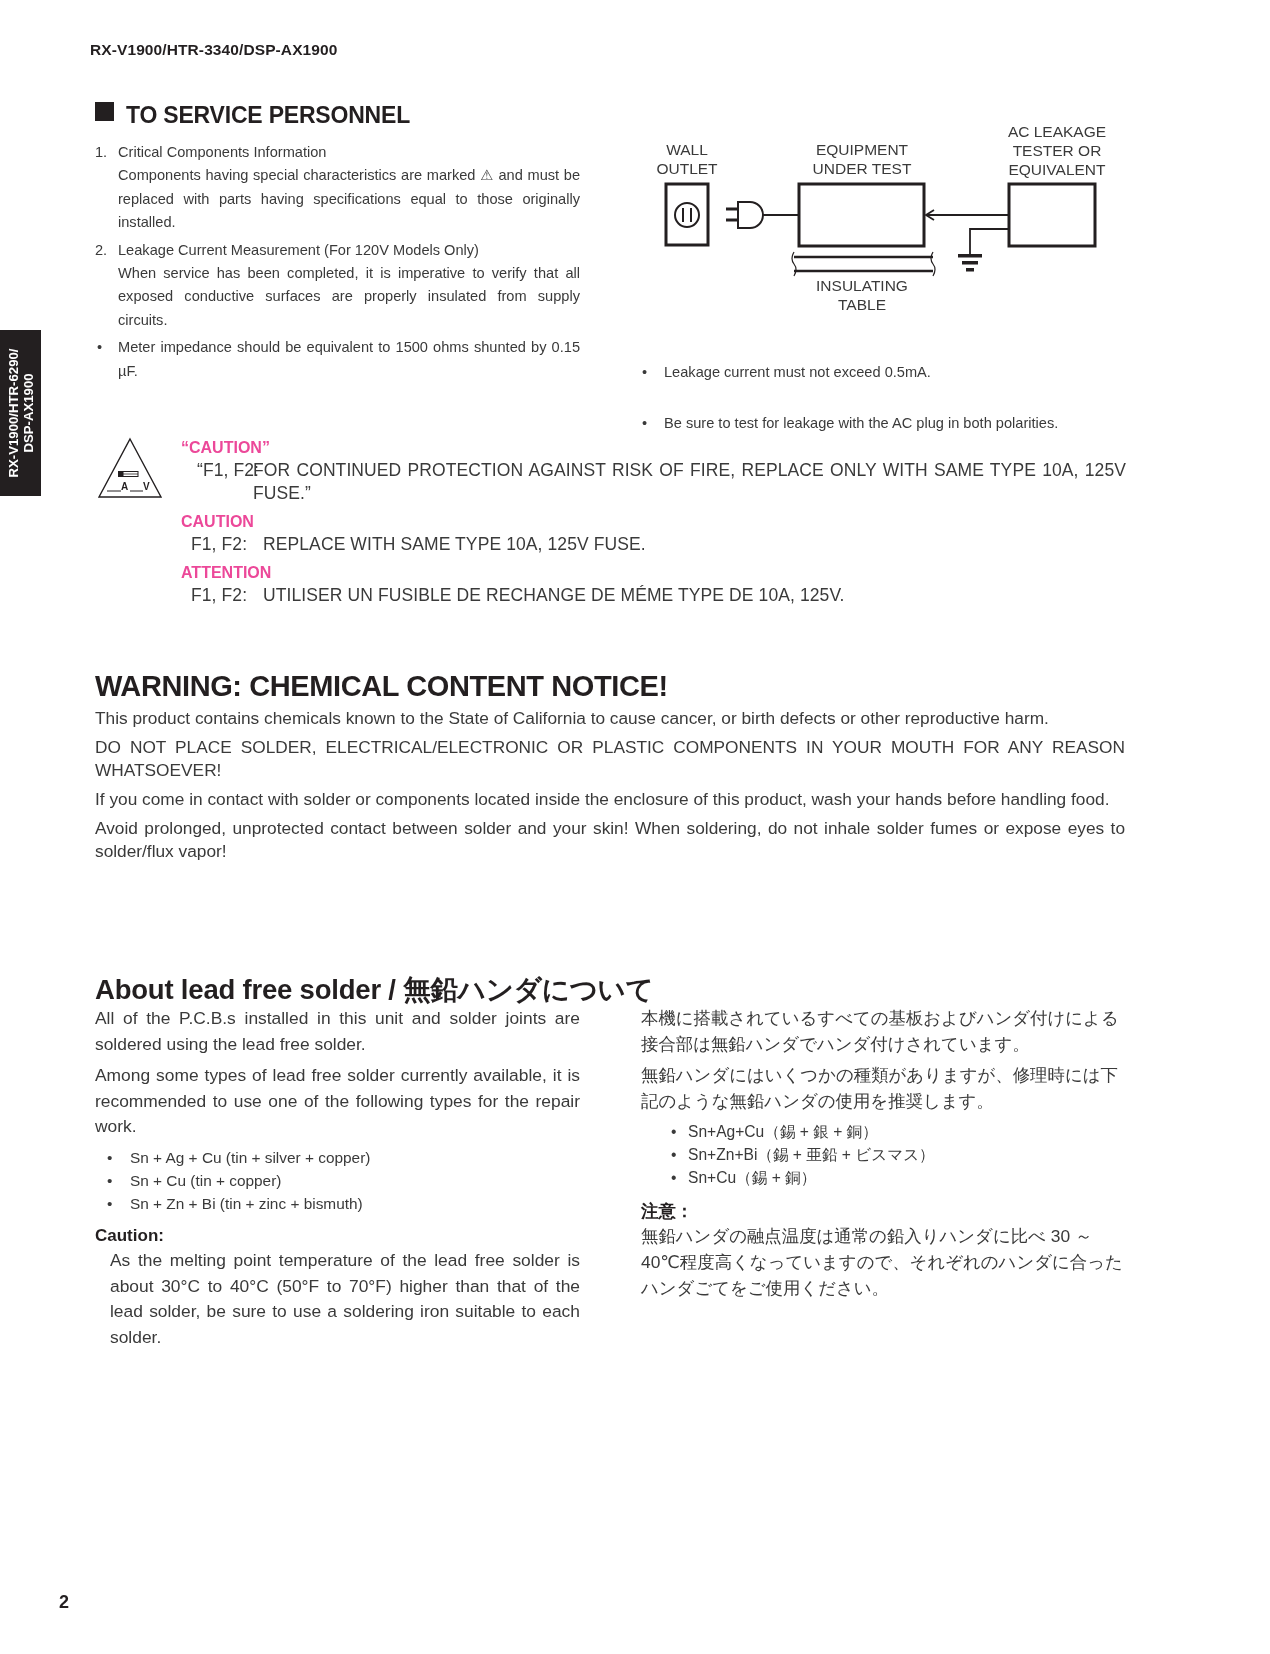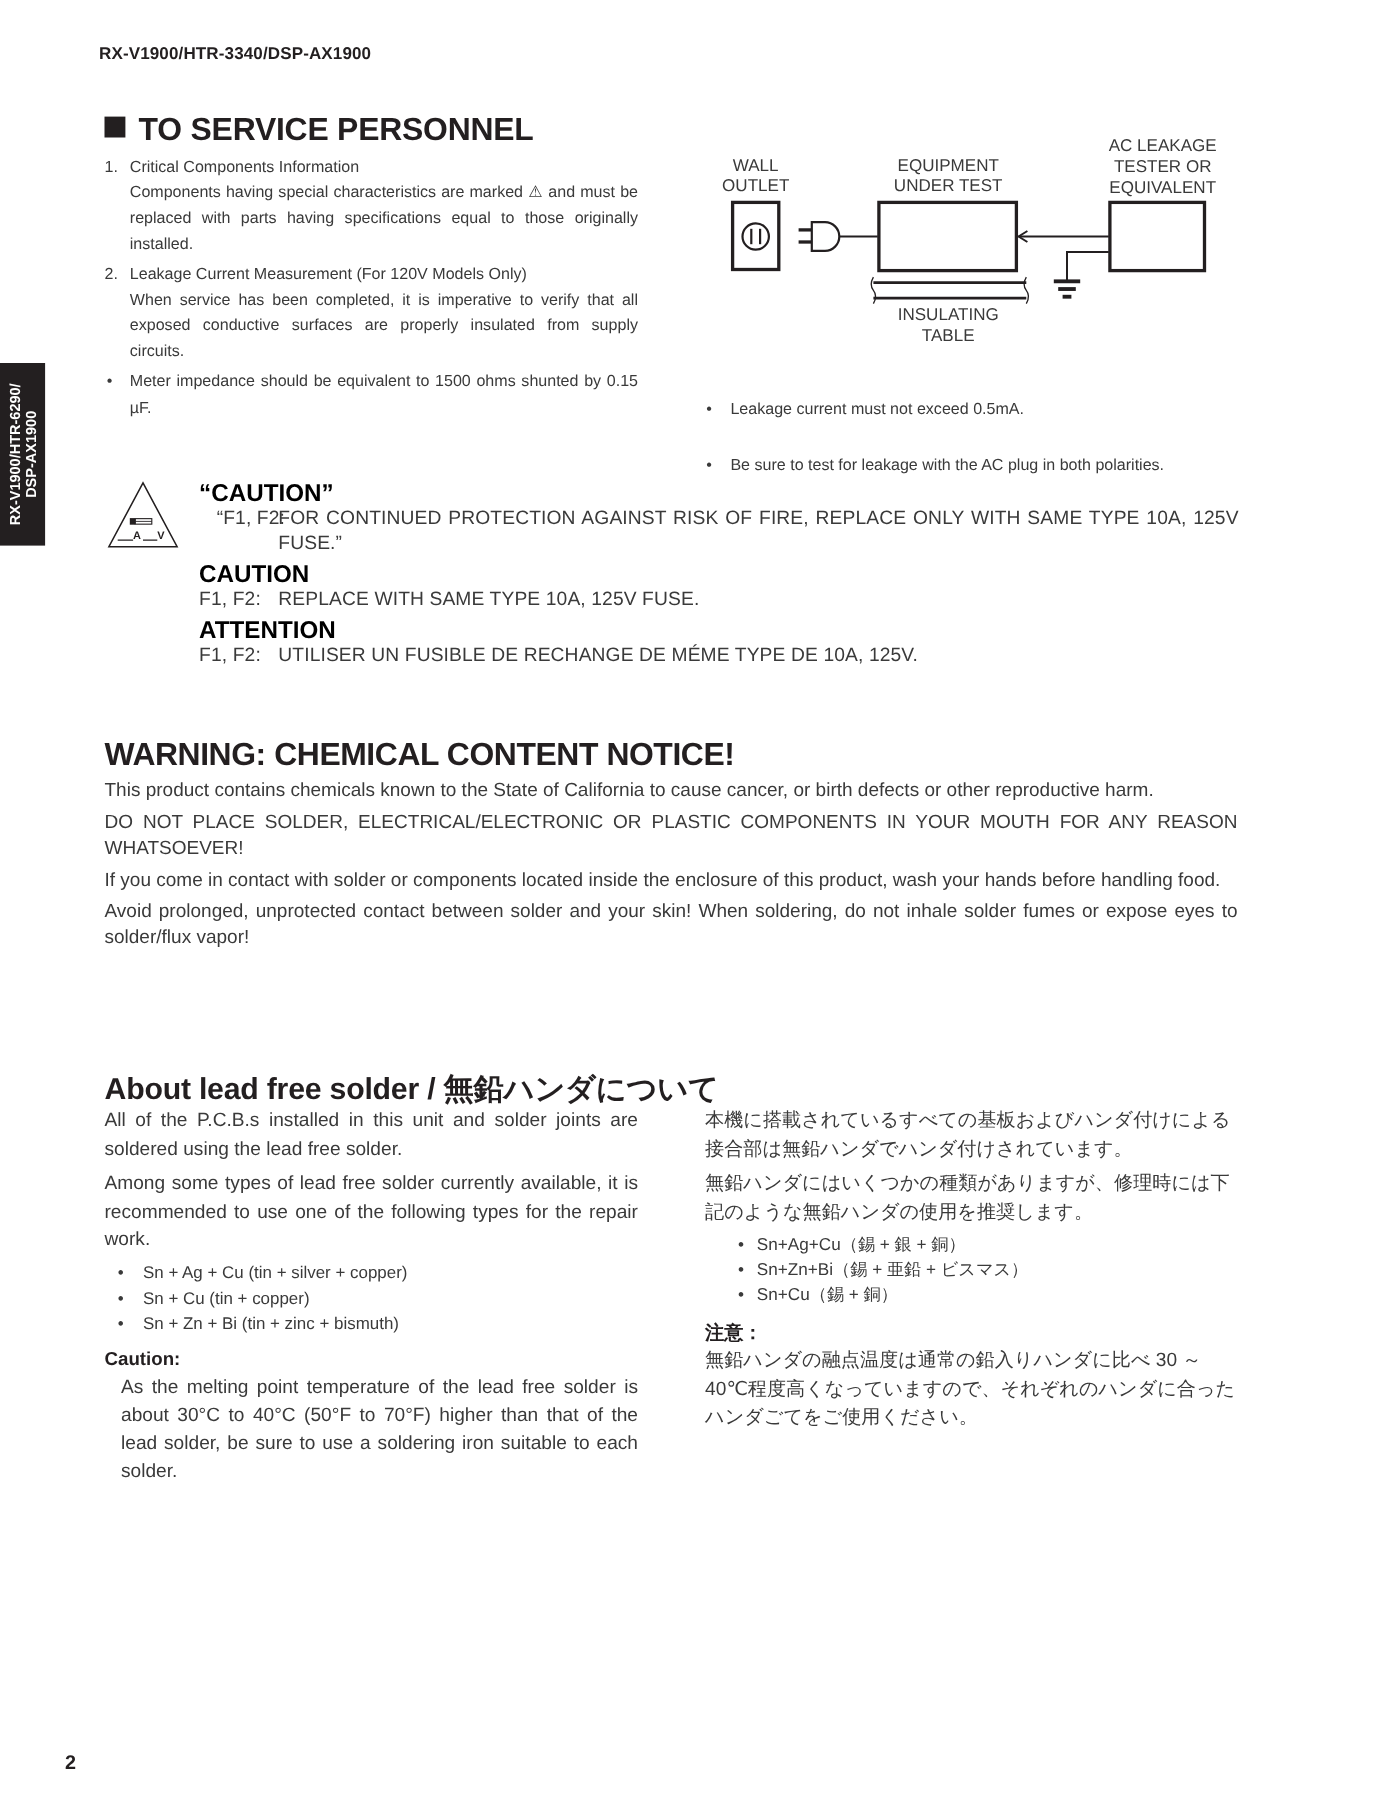--- a/index.html
+++ b/index.html
@@ -4,40 +4,40 @@
 <style>
   html, body { margin: 0; padding: 0; background: #ffffff; }
   body { width: 1270px; height: 1654px; position: relative; overflow: hidden;
          font-family: "Liberation Sans", "DejaVu Sans", sans-serif; color: #231f20; }
   .abs { position: absolute; }
   .hdr { left: 90px; top: 41px; font-size: 15.5px; font-weight: bold; letter-spacing: 0.1px; }
   .side-tab { left: 0; top: 330px; width: 41px; height: 166px; background: #231f20; }
   .side-tab .txt { position: absolute; left: 50%; top: 50%; width: 166px;
        transform: translate(-50%, -50%) rotate(-90deg); color: #fff;
        font-weight: bold; font-size: 13.2px; line-height: 15px; text-align: center; }
-  .h1 { left: 95px; top: 102px; font-size: 29px; font-weight: bold; letter-spacing: -0.2px; }
+  .h1 { left: 95px; top: 102px; font-size: 23px; font-weight: bold; letter-spacing: -0.2px; }
   .h1 .sq { display: inline-block; width: 19px; height: 19px; background: #231f20; margin-right: 12px; vertical-align: 2px; }
   .col-l { left: 95px; top: 141px; width: 485px; font-size: 14.6px; line-height: 23.4px; color: #3a3a3a; }
   .item { position: relative; padding-left: 23px; margin-bottom: 4px; text-align: justify; }
   .item .num { position: absolute; left: 0; top: 0; }
   .item p { margin: 0; }
   .item p.title { text-align: left; }
   .bul { position: relative; padding-left: 23px; text-align: justify; }
   .bul::before { content: "\2022"; position: absolute; left: 2px; top: 0; }
   .diagram { left: 640px; top: 120px; width: 480px; height: 200px; }
   .col-r-bul { left: 640px; top: 333px; width: 485px; font-size: 14.6px; line-height: 23.4px; color: #3a3a3a; }
   .col-r-bul .bul { padding-left: 24px; margin-bottom: 2px; margin-top: 28px; }
   .fuse-icon { left: 97px; top: 437px; width: 66px; height: 62px; }
   .caution { left: 181px; top: 437px; width: 945px; color: #3a3a3a; }
-  .caution .lbl { font-weight: bold; font-size: 22px; color: #000000; line-height: 22px; }
+  .caution .lbl { font-weight: bold; font-size: 16px; color: #ec4899; line-height: 22px; }
   .caution .txt { font-size: 17.5px; line-height: 23px; letter-spacing: 0.1px; }
   .caution .hang { position: relative; padding-left: 72px; text-align: justify; }
   .caution .hang .pfx { position: absolute; left: 16px; top: 0; }
   .caution .gap { height: 6px; }
-  .caution .row { display: flex; }
+  .caution .row { display: flex; margin-left: 10px; }
   .caution .row .pfx { width: 72px; flex: none; }
   .warn-h { left: 95px; top: 670px; font-size: 29px; font-weight: bold; letter-spacing: -0.4px; }
   .warn-body { left: 95px; top: 707px; width: 1030px; font-size: 17.3px; line-height: 23px; color: #3a3a3a; }
   .warn-body p { margin: 0 0 6px 0; text-align: justify; }
   .lf-h { left: 95px; top: 972px; font-size: 27.5px; font-weight: bold; letter-spacing: -0.2px; }
   .lf-l { left: 95px; top: 1006px; width: 485px; font-size: 17.4px; line-height: 25.6px; color: #3a3a3a; }
   .lf-l p { margin: 0 0 6px 0; text-align: justify; }
   .lf-l ul, .lf-r ul { list-style: none; margin: 4px 0 8px 0; padding: 0; }
   .lf-l ul li { position: relative; padding-left: 35px; font-size: 15.4px; line-height: 23px; }
   .lf-l ul li::before { content: "\2022"; position: absolute; left: 12px; }

